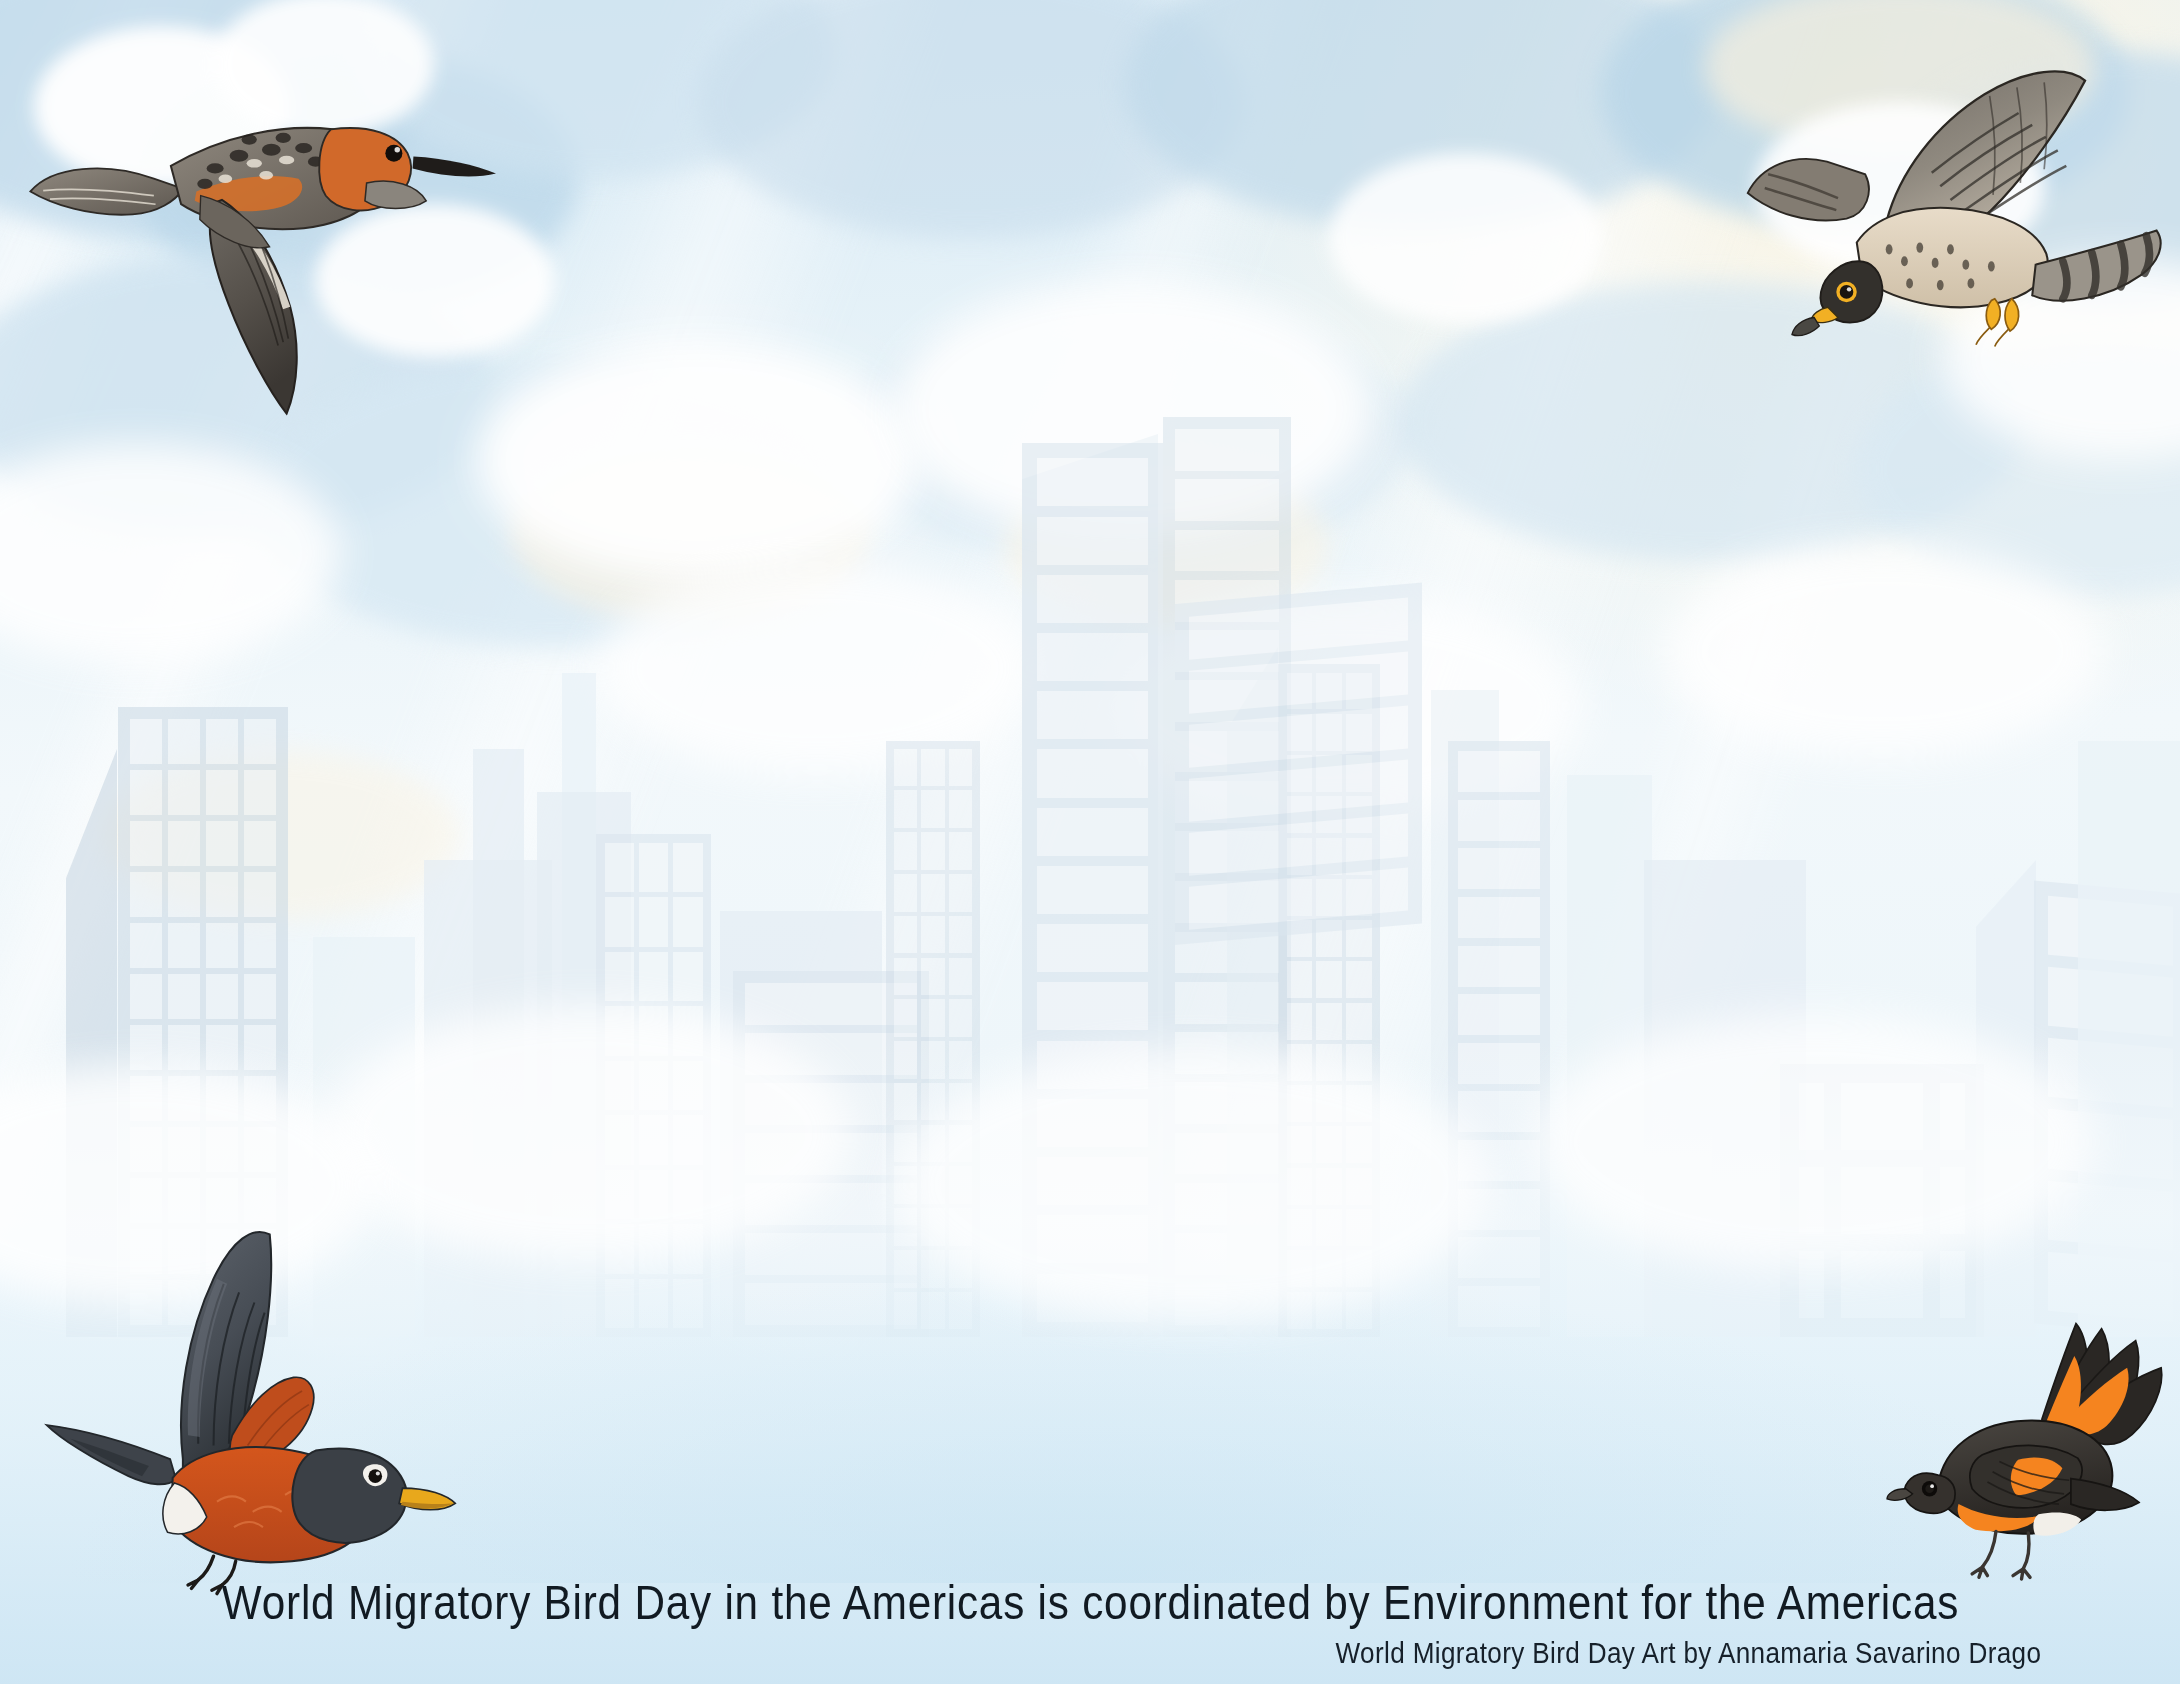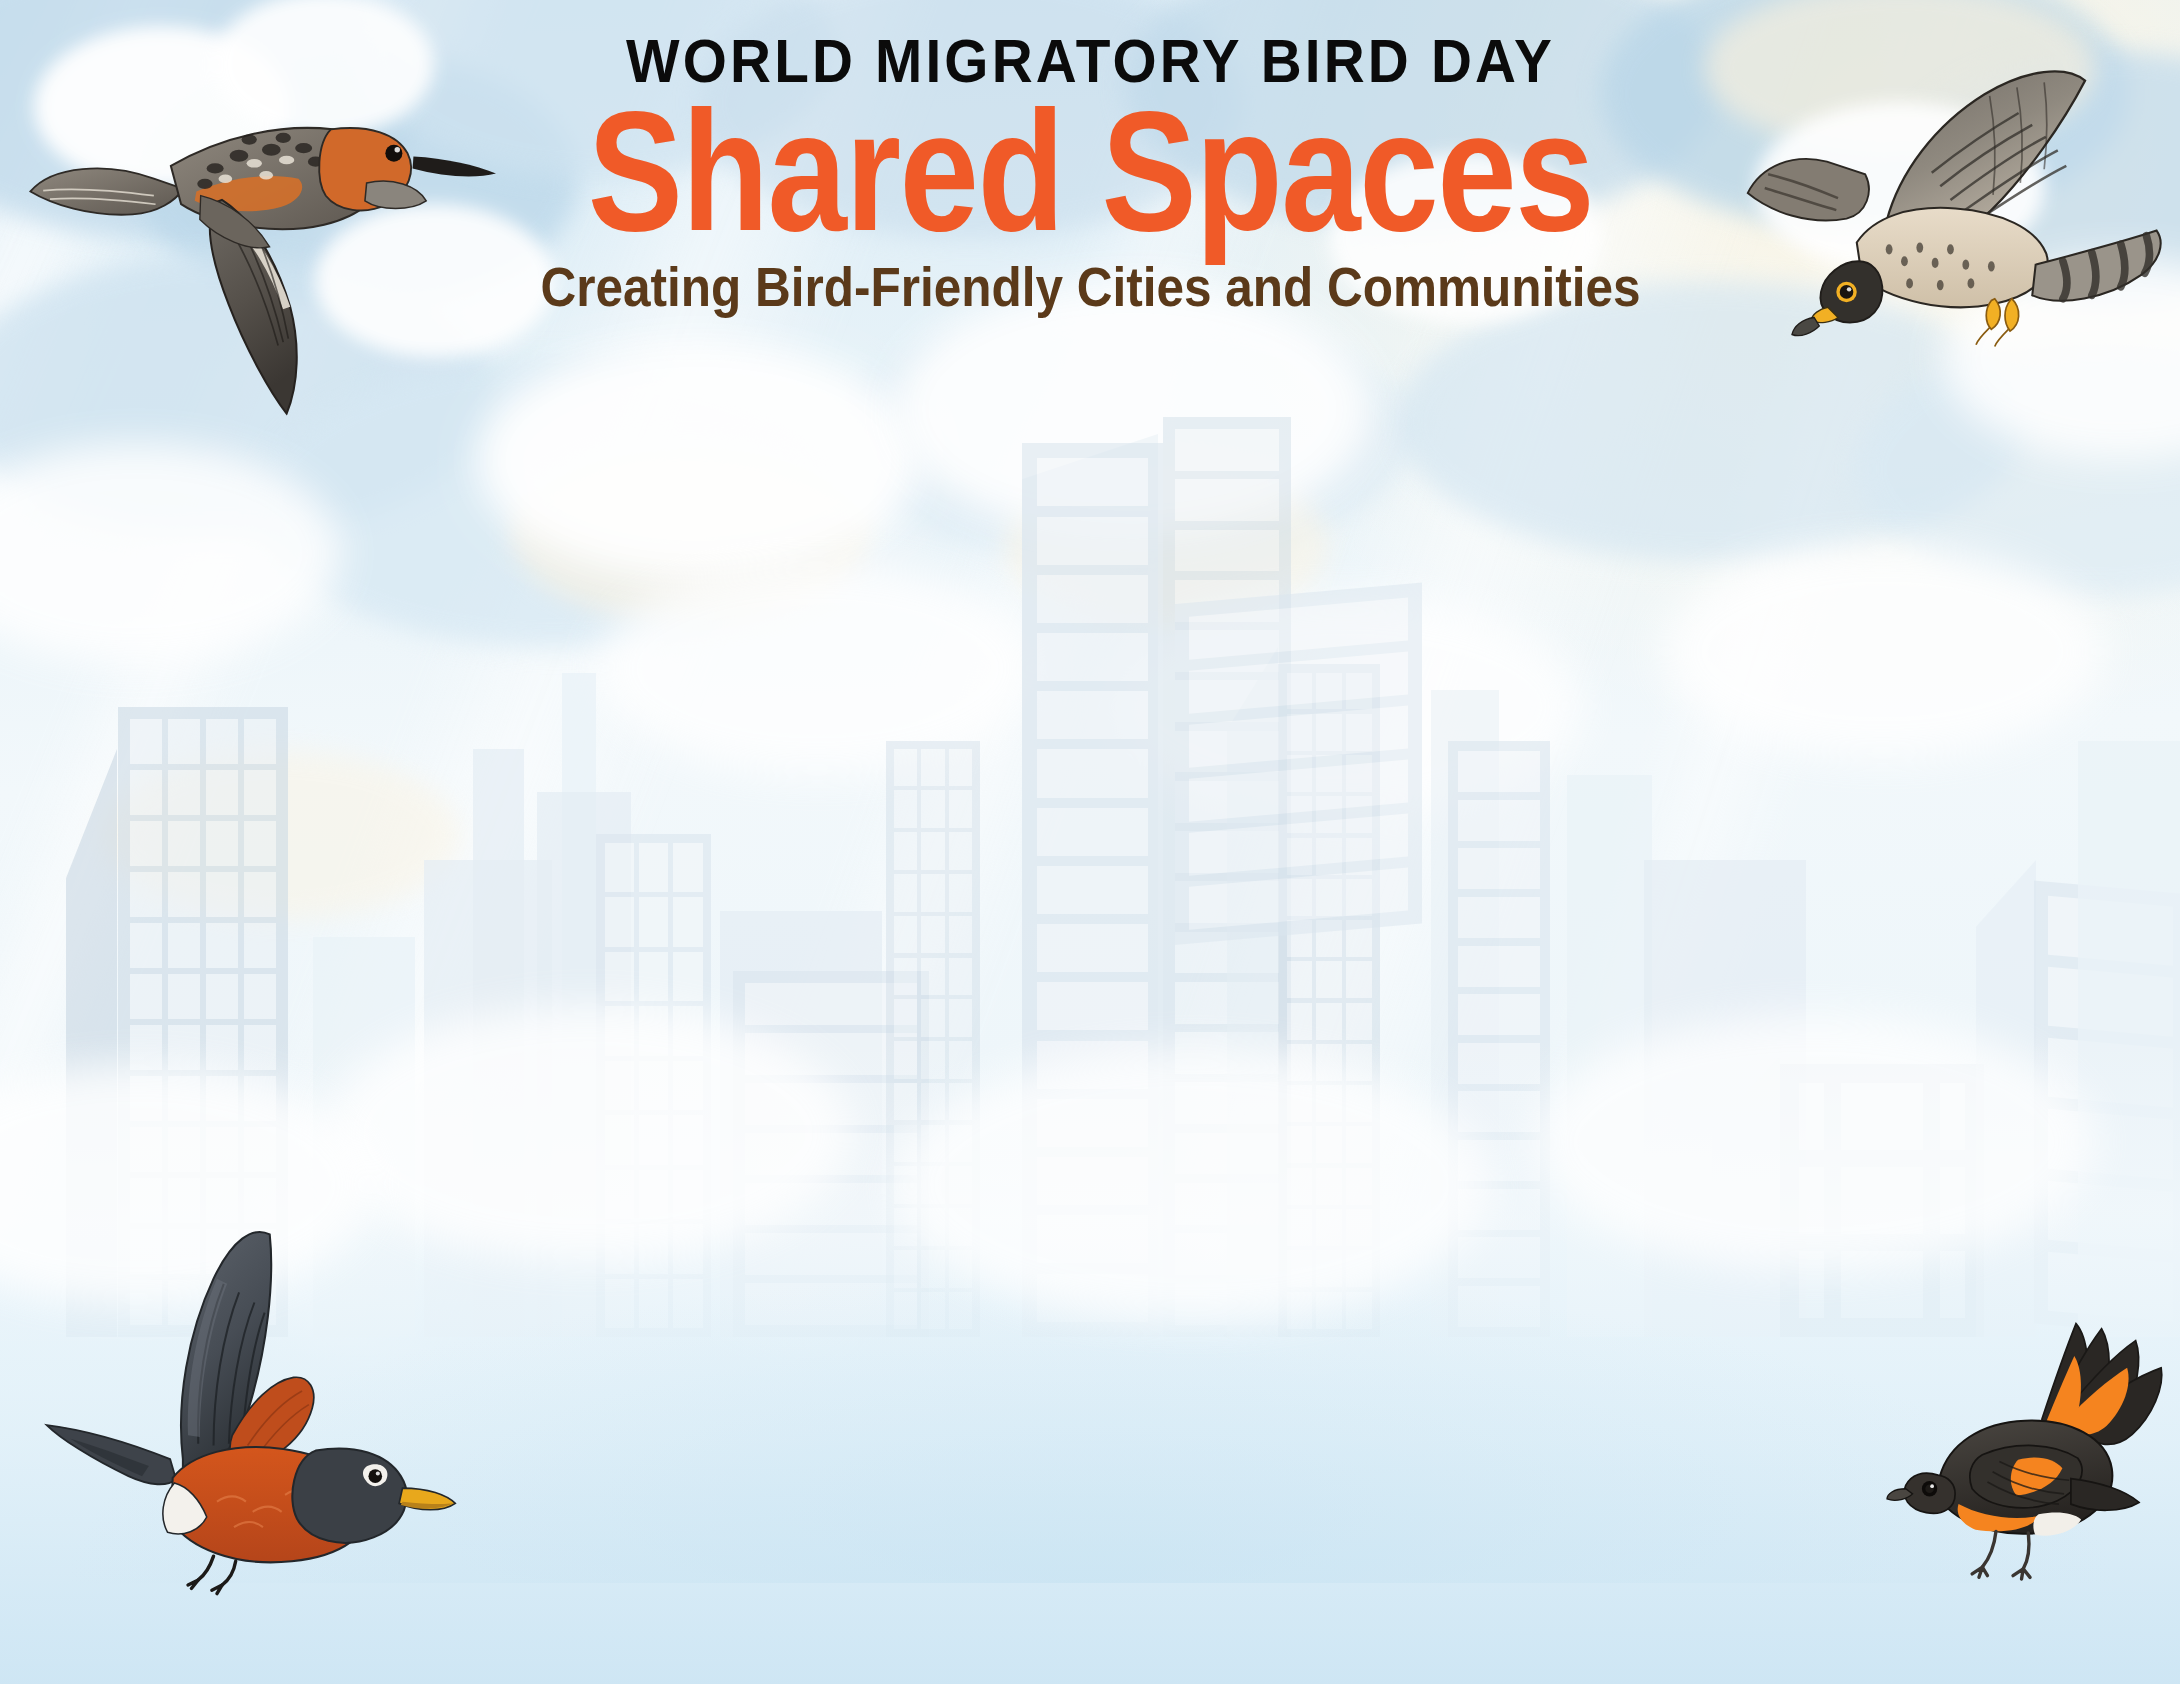--- a/index.html
+++ b/index.html
@@ -464,25 +464,20 @@
 
   <div class="sky-layer">
     <div class="haze"></div>
     <div class="wave"></div>
     <div class="wpuff soft" style="left:324px;top:1005px;width:528px;height:256px;opacity:.8;"></div>
     <div class="wpuff soft" style="left:894px;top:1048px;width:596px;height:273px;opacity:.75;"></div>
     <div class="wpuff soft" style="left:1533px;top:1014px;width:562px;height:256px;opacity:.75;"></div>
     <div class="wpuff soft" style="left:-102px;top:1065px;width:477px;height:239px;opacity:.8;"></div>
   </div>
 
-  <div id="titleblock">
-    <h2 id="eyebrow">WORLD MIGRATORY BIRD DAY</h2>
-    <h1 id="maintitle">Shared Spaces</h1>
-    <h3 id="subtitle">Creating Bird-Friendly Cities and Communities</h3>
-  </div>
 
   <div class="bird" style="left:25.6px;top:34px;width:477px;height:383px;">
     <svg viewBox="0 0 560 450" width="477" height="383">
       <defs>
         <linearGradient id="knotWing" x1="0" y1="0" x2="0.3" y2="1">
           <stop offset="0" stop-color="#6f6a63"></stop>
             <stop offset=".55" stop-color="#55504a"></stop>
             <stop offset="1" stop-color="#3b3733"></stop>
         </linearGradient>
         <linearGradient id="knotBack" x1="0" y1="0" x2="1" y2="1">
@@ -728,15 +723,19 @@
 
       <g stroke="#3a3531" stroke-width="4" fill="none" stroke-linecap="round">
         <path d="M128 262 C126 280 120 294 112 304"></path>
         <path d="M166 264 C168 282 166 296 160 306"></path>
         <path d="M112 304 L100 312 M112 304 L108 316 M112 304 L118 314"></path>
         <path d="M160 306 L148 314 M160 306 L158 318 M160 306 L168 316"></path>
       </g>
     </svg>
   </div>
 
+  <div id="footer">
+    <p id="footer-main">World Migratory Bird Day in the Americas is coordinated by Environment for the Americas</p>
+    <p id="footer-credit">World Migratory Bird Day Art by Annamaria Savarino Drago</p>
+  </div>
 
 </div>
 
 
 </body></html>

